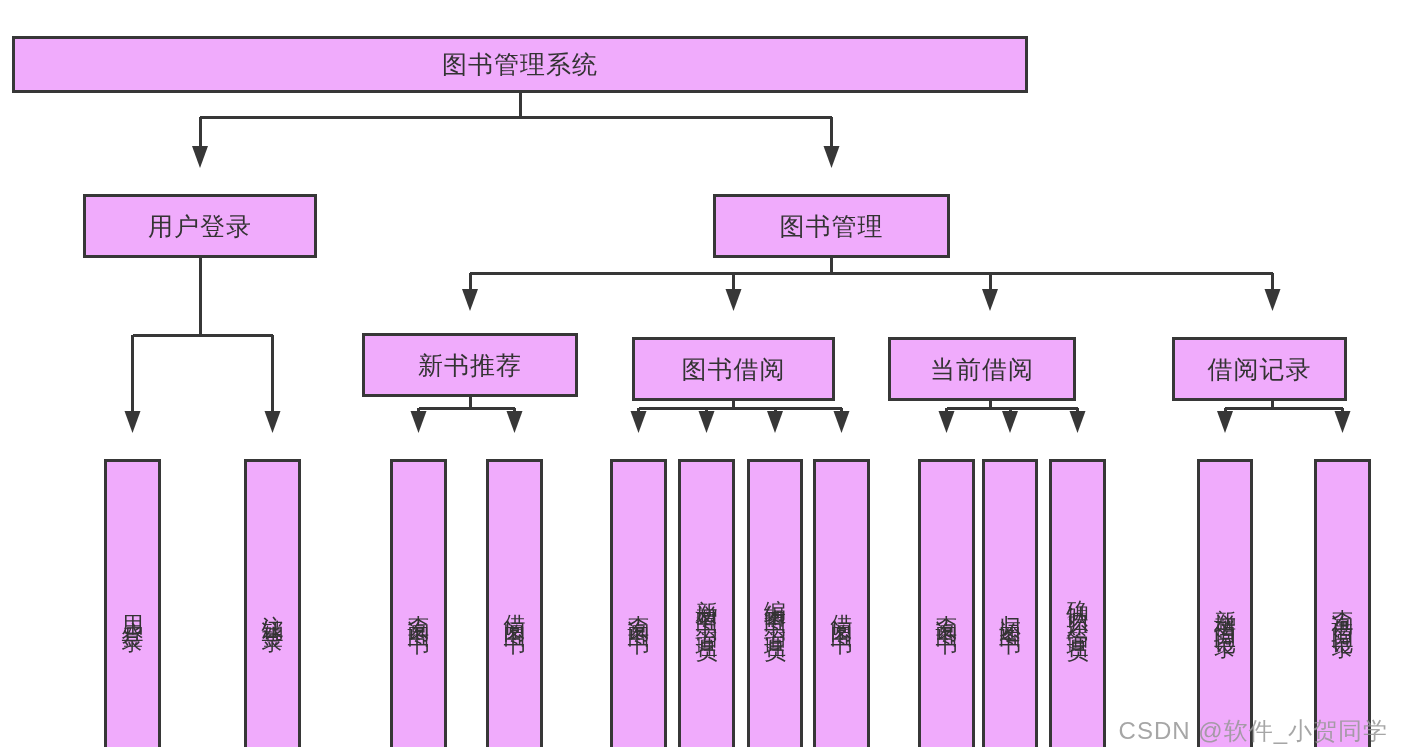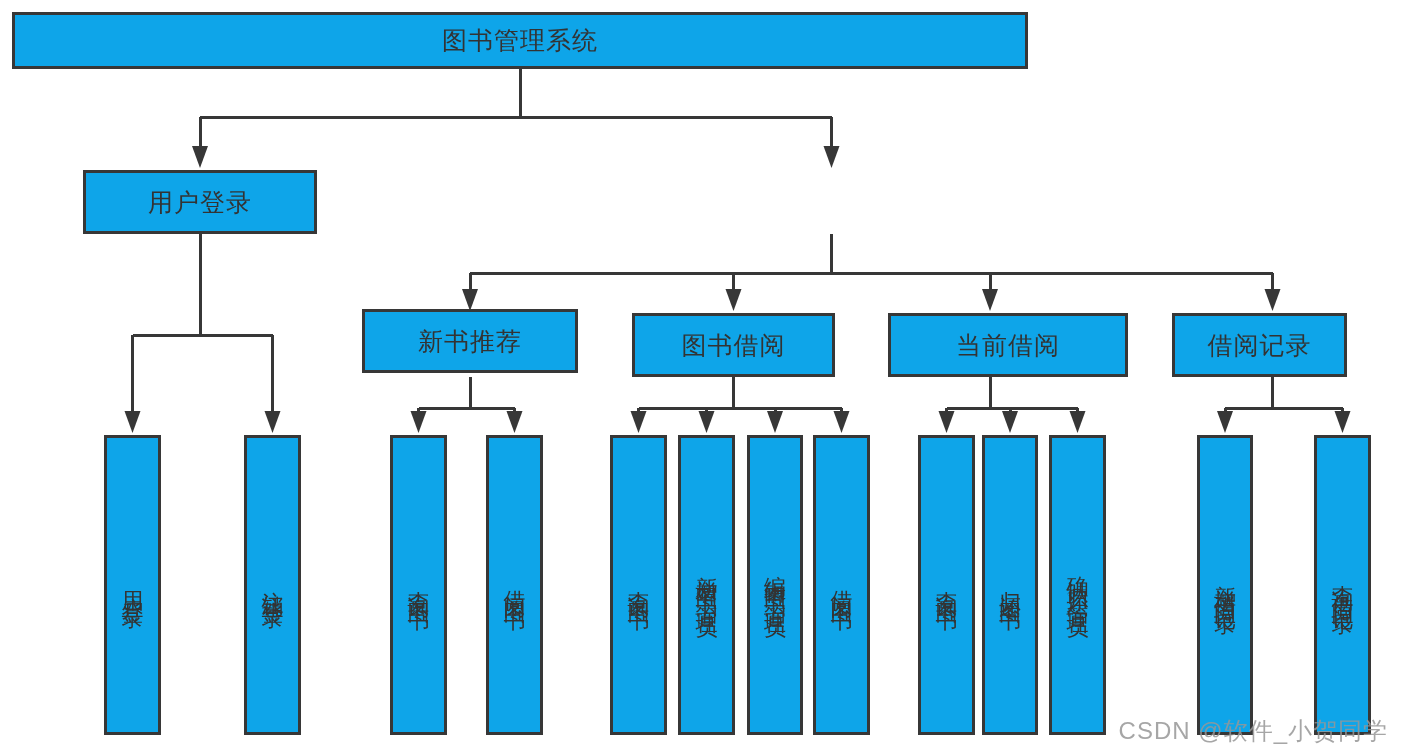--- a/index.html
+++ b/index.html
@@ -2,22 +2,22 @@
 <html><head>
 <meta charset="utf-8">
 <style>
   html,body{margin:0;padding:0;background:#ffffff;}
   .canvas{
     position:relative;width:1405px;height:747px;background:#ffffff;
     font-family:"Liberation Sans",sans-serif;color:#333333;overflow:hidden;
   }
   svg.connectors{position:absolute;left:0;top:0;width:1405px;height:747px;}
   .box{
-    position:absolute;border:3px solid #373737;background:#0ea5e9;
-    display:flex;align-items:center;justify-content:center;box-sizing:border-box;
+    position:absolute;border:3px solid #373737;background:#f0abfc;
+    display:flex;align-items:center;justify-content:center;box-sizing:border-box;margin-top:24px;
   }
   .h .label{font-size:25px;letter-spacing:1px;white-space:nowrap;}
   .leaf .label{
     writing-mode:vertical-rl;text-orientation:mixed;
     font-size:22px;letter-spacing:6px;line-height:1;white-space:nowrap;
   }
   .watermark{
     position:absolute;right:17px;top:715px;font-size:24px;
     color:rgba(150,150,150,0.85);letter-spacing:1px;z-index:5;white-space:nowrap;
   }
@@ -66,28 +66,31 @@
     </g>
   </svg>
 
   <div class="box h" style="left:12px;top:12px;width:1016px;height:57px;">
     <span class="label">图书管理系统</span>
   </div>
 
   <div class="box h" style="left:83px;top:170px;width:234px;height:64px;">
     <span class="label">用户登录</span>
   </div>
+  <div class="box h" style="left:713px;top:170px;width:237px;height:64px;">
+    <span class="label">图书管理</span>
+  </div>
 
   <div class="box h" style="left:362px;top:309px;width:216px;height:64px;">
     <span class="label">新书推荐</span>
   </div>
   <div class="box h" style="left:632px;top:313px;width:203px;height:64px;">
     <span class="label">图书借阅</span>
   </div>
-  <div class="box h" style="left:888px;top:313px;width:240px;height:64px;">
+  <div class="box h" style="left:888px;top:313px;width:188px;height:64px;">
     <span class="label">当前借阅</span>
   </div>
   <div class="box h" style="left:1172px;top:313px;width:175px;height:64px;">
     <span class="label">借阅记录</span>
   </div>
 
   <div class="box leaf" style="left:104px;top:435px;width:57px;height:300px;">
     <span class="label">用户登录</span>
   </div>
   <div class="box leaf" style="left:244px;top:435px;width:57px;height:300px;">

